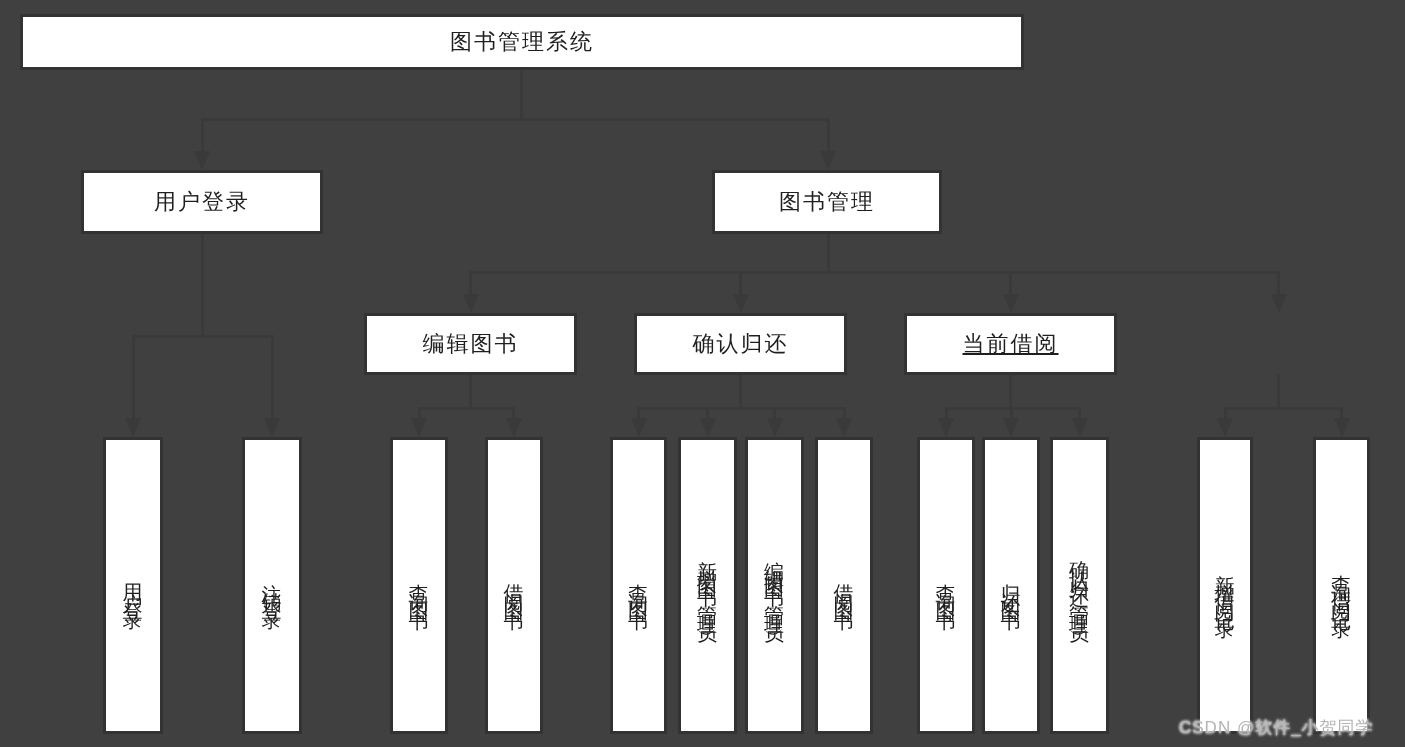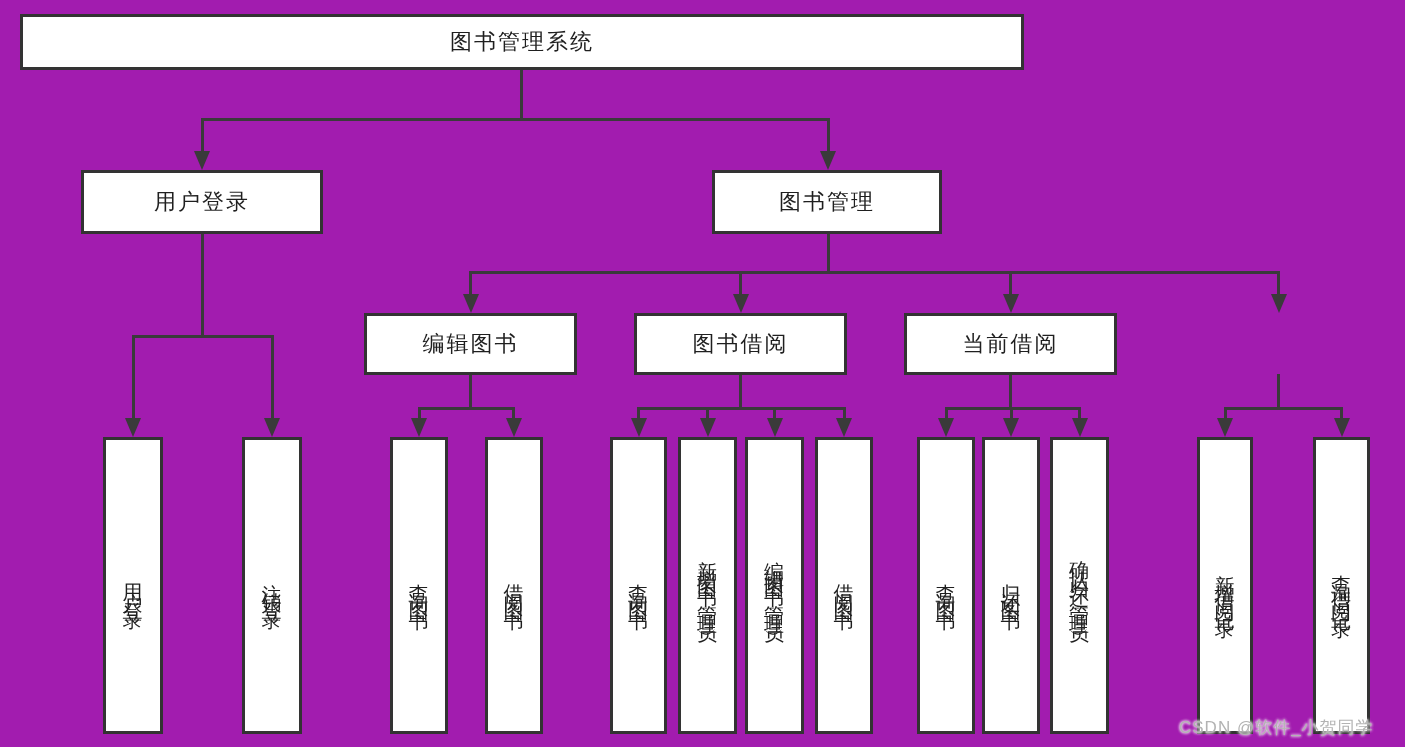--- a/index.html
+++ b/index.html
@@ -1,20 +1,20 @@
 <!DOCTYPE html>
 <html><head>
 <meta charset="utf-8">
 <style>
   html, body { margin: 0; padding: 0; background: #ffffff; }
   .canvas {
     position: relative;
     width: 1405px;
     height: 747px;
-    background: #a21caf;
+    background: #404040;
     font-family: "Liberation Sans", sans-serif;
     overflow: hidden;
   }
   .box {
     position: absolute;
     box-sizing: border-box;
     border: 3px solid #333333;
     background: #ffffff;
     display: flex;
     align-items: center;
@@ -121,22 +121,22 @@
       <div class="line" style="left: 1340px; top: 408px; width: 3px; height: 14px;"></div>
       <div class="arrow" style="left: 1333.5px; top: 418px;"></div>
     </div>
 
   <div class="box" style="left:20px; top:14px; width:1004px; height:56px;">图书管理系统</div>
 
   <div class="box" style="left:81px; top:170px; width:242px; height:64px;">用户登录</div>
   <div class="box" style="left:712px; top:170px; width:230px; height:64px;">图书管理</div>
 
   <div class="box" style="left:364px; top:313px; width:213px; height:62px;">编辑图书</div>
-  <div class="box" style="left:634px; top:313px; width:213px; height:62px;">图书借阅</div>
-  <div class="box" style="left:904px; top:313px; width:213px; height:62px;">当前借阅</div>
+  <div class="box" style="left:634px; top:313px; width:213px; height:62px;">确认归还</div>
+  <div class="box" style="left:904px; top:313px; width:213px; height:62px;text-decoration:underline;">当前借阅</div>
 
   <div class="box leaf" style="left:103px; top:437px; width:60px; height:297px;">
     <span class="vtext">用户登录</span>
   </div>
   <div class="box leaf" style="left:242px; top:437px; width:60px; height:297px;">
     <span class="vtext">注销登录</span>
   </div>
 
   <div class="box leaf" style="left:390px; top:437px; width:58px; height:297px;">
     <span class="vtext">查询图书</span>

